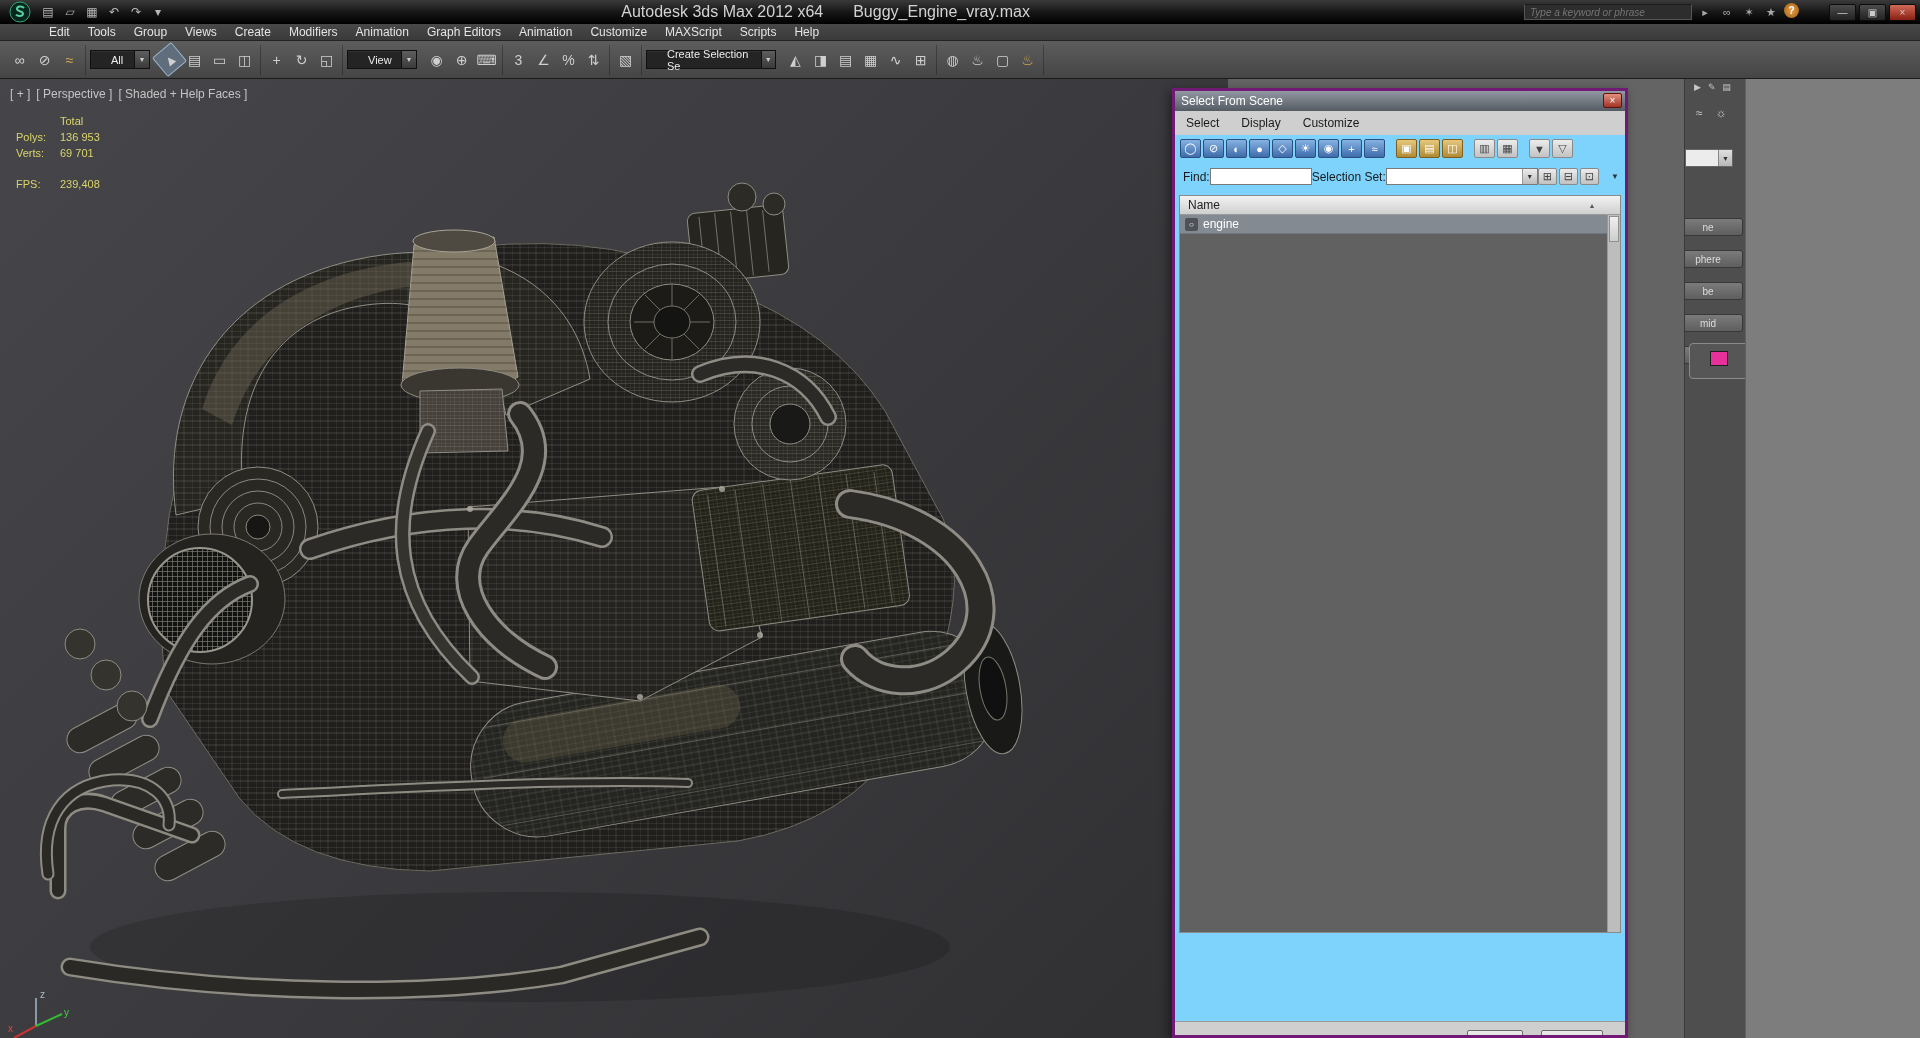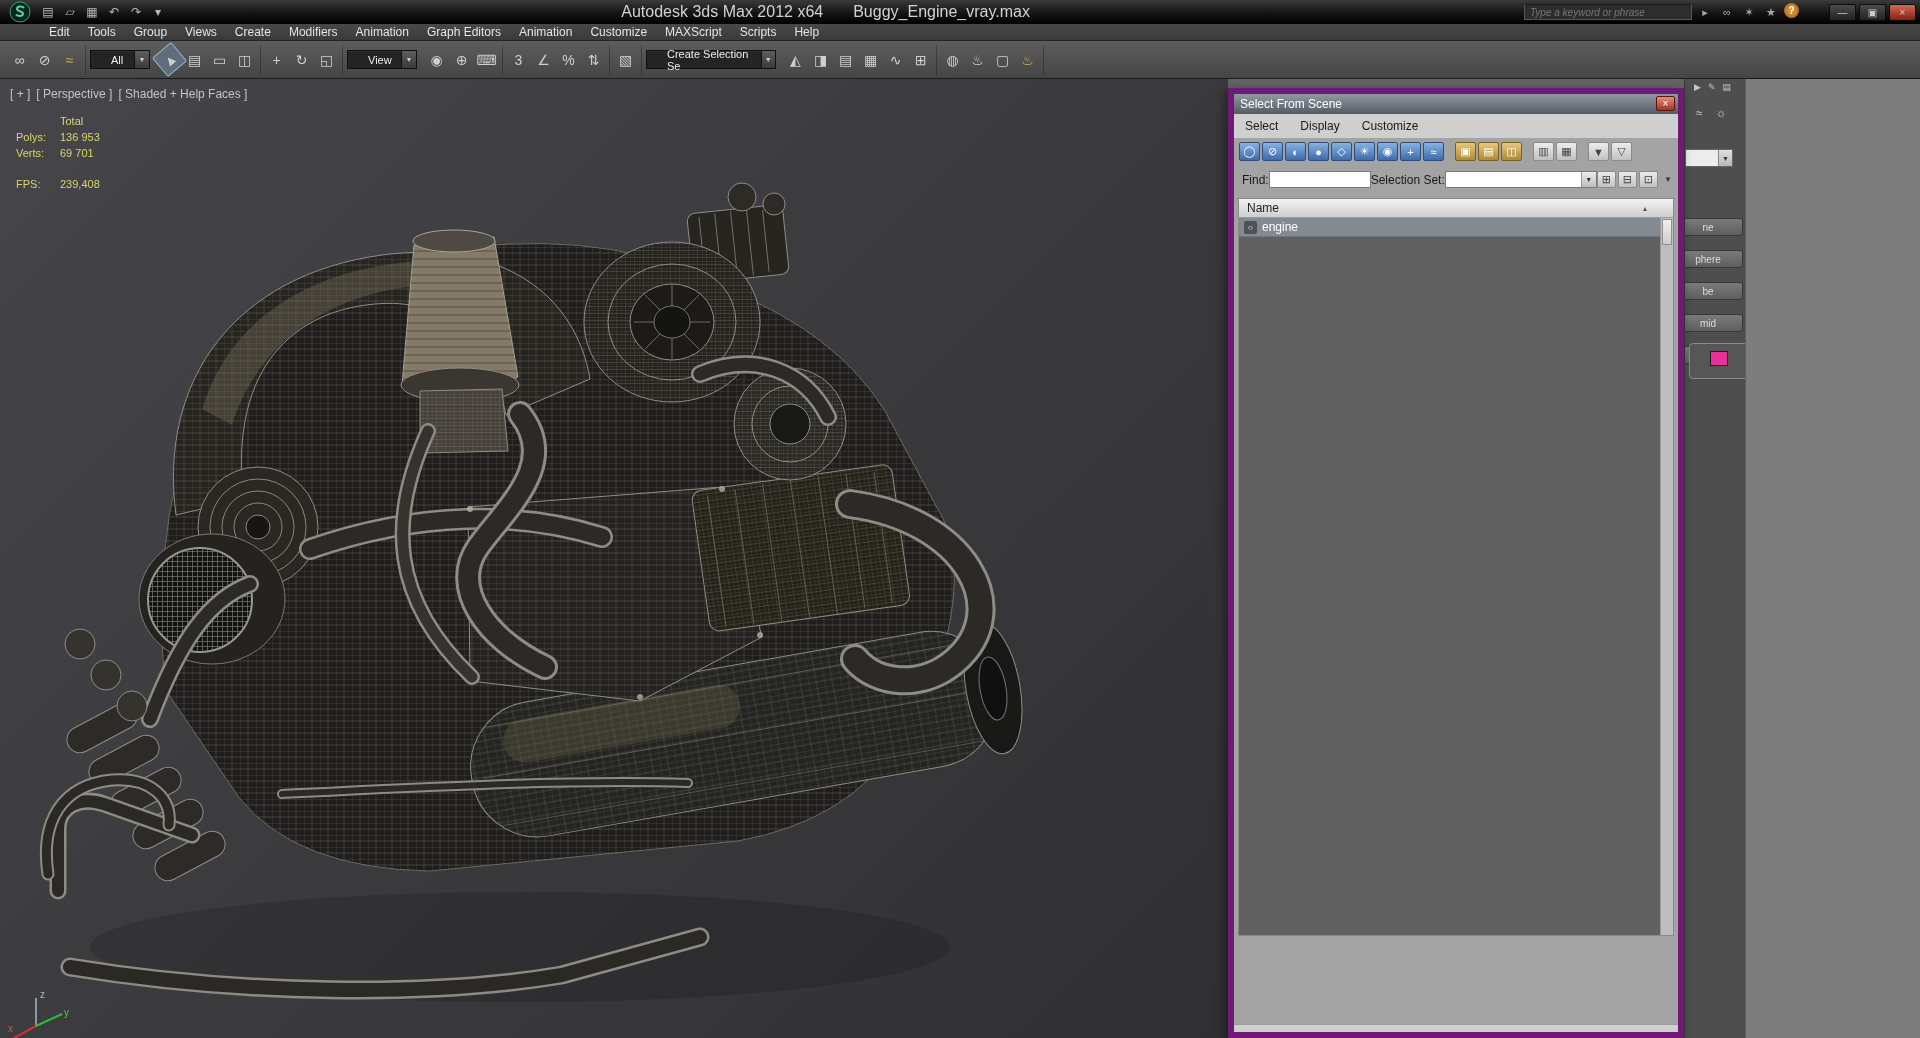--- a/index.html
+++ b/index.html
@@ -79,22 +79,22 @@
   .cp-buttons { position:absolute; top:139px; left:-12px; width:70px; display:flex; flex-direction:column; gap:14px; }
   .cp-btn { height:18px; background:linear-gradient(#7b7b7b,#5e5e5e); border:1px solid #383838;
     border-radius:3px; color:#ddd; font-size:10px; display:flex; align-items:center; justify-content:center; }
   .cp-rollout { position:absolute; top:264px; left:4px; width:70px; height:36px; border:1px solid #8a8a8a;
     border-radius:4px; background:#565656; }
   .cp-swatch { position:absolute; top:272px; left:25px; width:18px; height:15px; border:1px solid #1d1d1d; }
   .far-right { position:absolute; left:1745px; top:79px; width:175px; height:959px; background:#7d7d7d;
     border-left:1px solid #5f5f5f; }
 
   
-  .dialog { position:absolute; left:1228px; top:88px; width:456px; height:950px; background:#a3a3a3;
-    border:6px solid #701a75; box-shadow:-3px 3px 10px rgba(0,0,0,.45); z-index:30; overflow:hidden;
+  .dialog { position:absolute; left:1172px; top:88px; width:456px; height:950px; background:#7dd3fc;
+    border:3px solid #701a75; box-shadow:-3px 3px 10px rgba(0,0,0,.45); z-index:30; overflow:hidden;
     font-size:12px; color:#1a1a1a; }
   .dlg-title { height:20px; background:linear-gradient(#9299a2,#555b63); display:flex; align-items:center;
     padding-left:6px; color:#fff; font-size:12px; position:relative; }
   .dlg-close { position:absolute; right:3px; top:2px; width:19px; height:15px;
     background:linear-gradient(#e2907e,#a33325); border:1px solid #5c150c; border-radius:2px;
     color:#fff; font-size:10px; display:flex; align-items:center; justify-content:center; }
   .dlg-menu { height:24px; display:flex; align-items:center; background:#cfcfcf; }
   .dlg-menu-item { padding:0 11px; font-size:12px; }
   .dlg-toolbar { height:27px; display:flex; align-items:center; padding-left:5px; gap:2px; }
   .dico { width:21px; height:19px; border-radius:2px; display:flex; align-items:center; justify-content:center;

